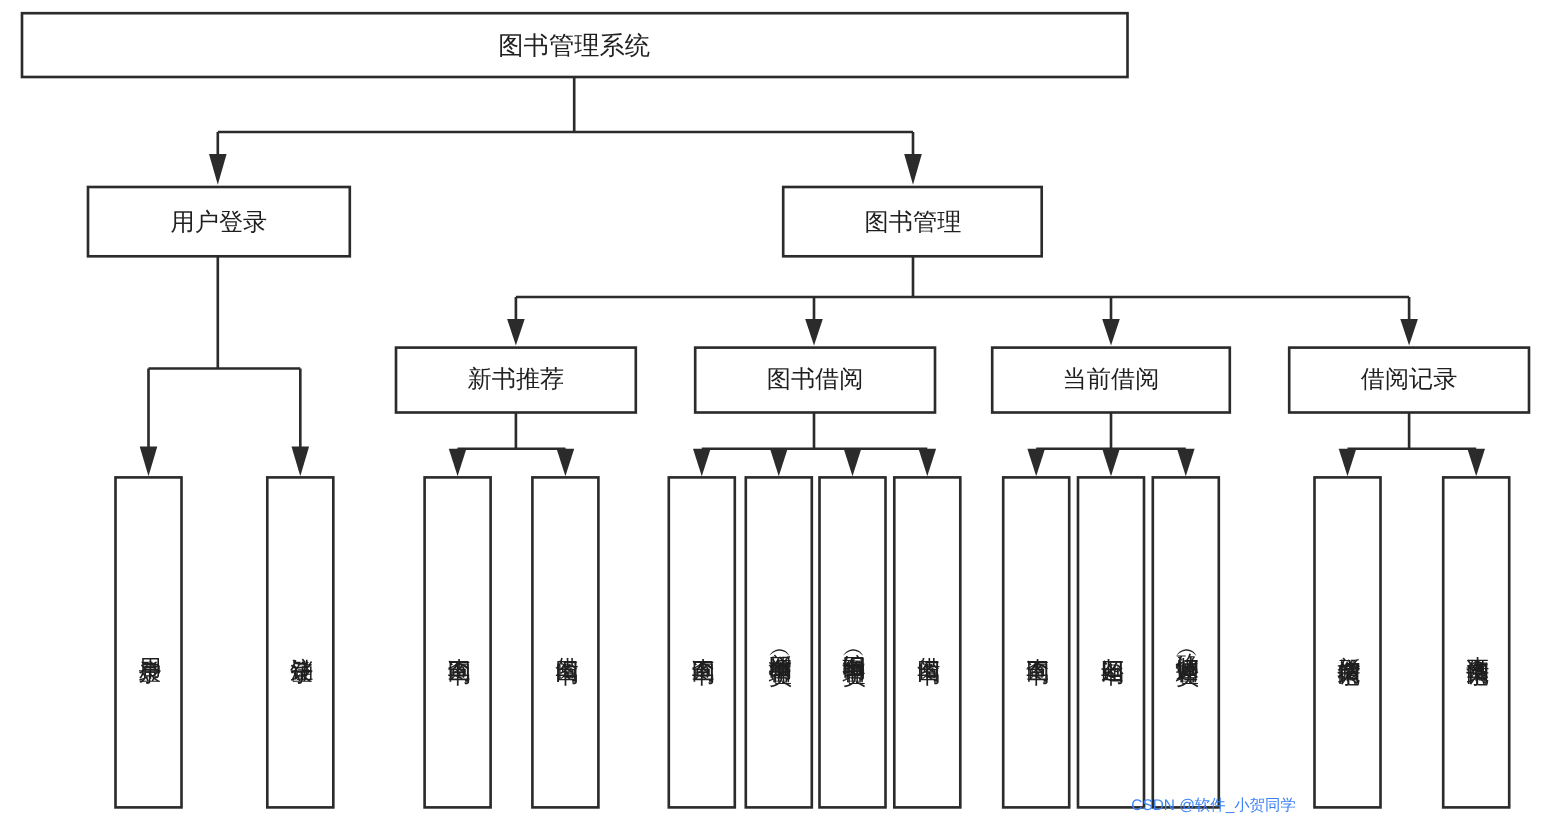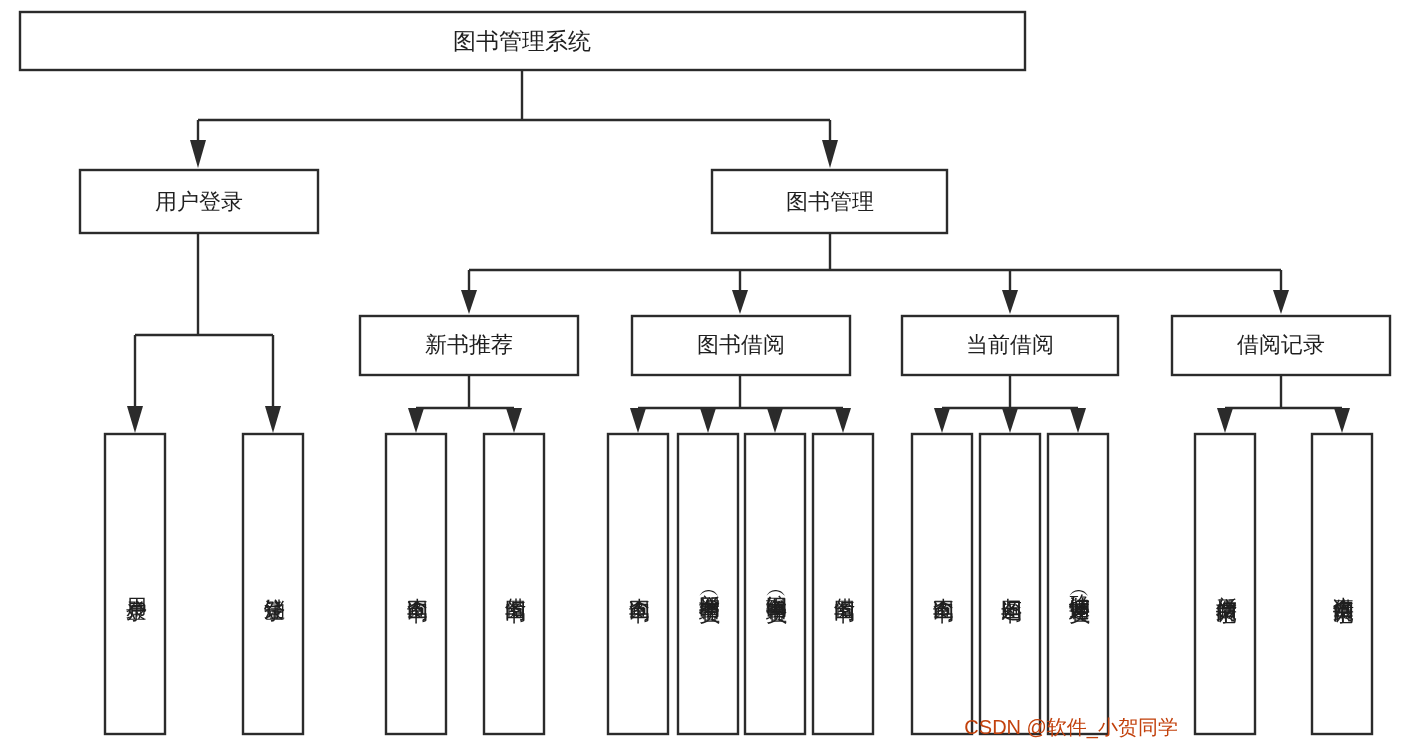--- a/index.html
+++ b/index.html
@@ -58,22 +58,22 @@
   }
   .arrow-head {
     fill: #2b2b2b;
     stroke: none;
   }
   .watermark {
     position: absolute;
     right: 10px;
     bottom: 6px;
     font-family: "Liberation Sans", "DejaVu Sans", sans-serif;
-    font-size: 20px;
-    color: #c2410c;
+    font-size: 14px;
+    color: #3b82f6;
     white-space: nowrap;
     pointer-events: none;
   }
 </style>
 </head>
 <body>
 
 <div id="diagram-root">
   <svg id="flow" viewBox="0 0 1405 747" xmlns="http://www.w3.org/2000/svg">
 

